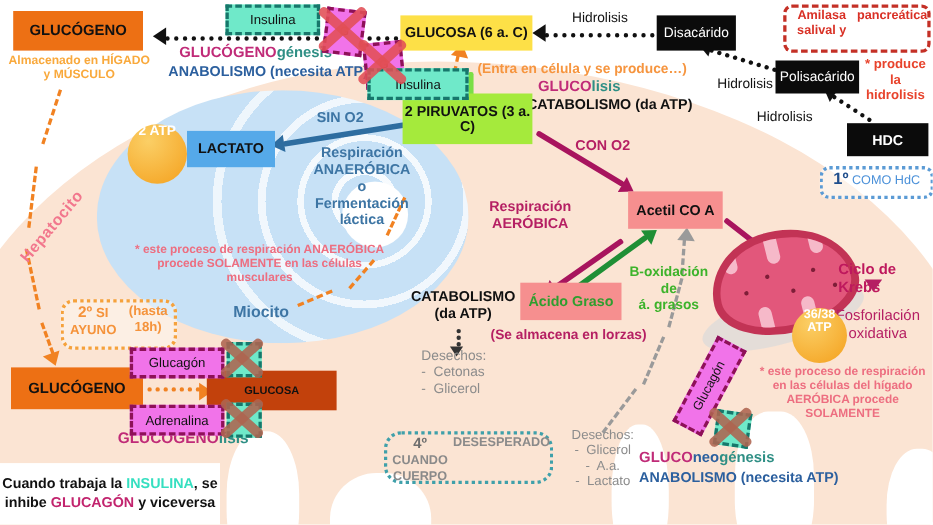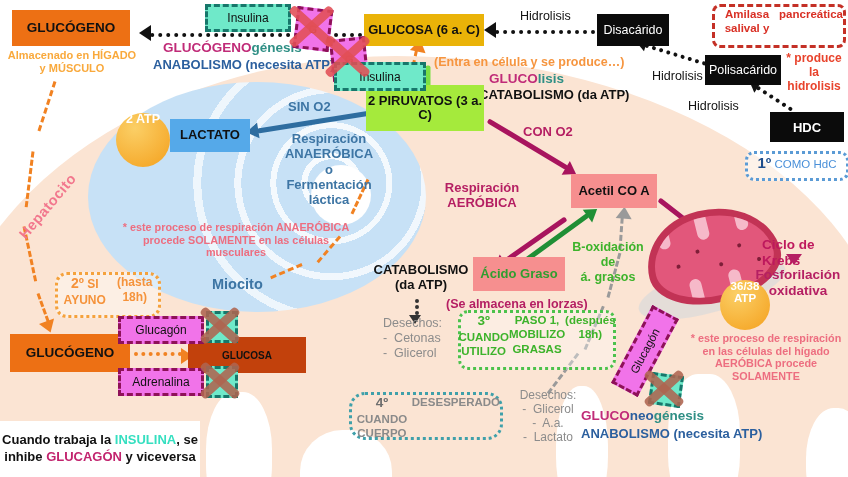--- a/index.html
+++ b/index.html
@@ -106,21 +106,21 @@
       <i></i>
     </div>
 
   <div class="lbl" style="left:163px;top:40px;font-size:13.5px;font-weight:700">
     <span style="color:#C02B78">GLUCÓGENO</span><span style="color:#2F8F85">génesis</span>
   </div>
   <div class="lbl" style="left:153px;top:57px;font-size:13px;font-weight:700;color:#2B5F9E">
     <span>ANABOLISMO (necesita ATP)</span>
   </div>
 
-  <div class="pbox" style="left:364px;top:14px;width:120px;height:32px;background:#eab308;font-size:13px">
+  <div class="pbox" style="left:364px;top:14px;width:120px;height:32px;background:#fde047;font-size:13px">
     <span>GLUCOSA (6 a. C)</span>
   </div>
 
   <div class="hormone glg" style="left:331px;top:38px;width:30px;height:36px;transform:rotate(-6deg);color:#B8333C;font-weight:700;font-size:11px">
     <span>G</span>
   </div>
   <div class="xmark" style="left:325px;top:34px;width:46px;height:46px;--xc:#E14F55">
       <i></i>
       <i></i>
     </div>
@@ -294,21 +294,21 @@
       <div class="d" style="left:86px;top:34px"></div>
       <div class="d" style="left:102px;top:52px"></div>
     </div>
   </div>
 
   <div class="lbl" style="left:762px;top:237px;font-size:13.5px;font-weight:700;color:#be185d">
     <span>Ciclo de Krebs</span>
   </div>
   <div class="tri" style="left:786px;top:254px;border-left:8px solid transparent;border-right:8px solid transparent;
               border-top:11px solid #B51F63"></div>
-  <div class="lbl ctr" style="left:748px;top:267px;width:100px;color:#B51F63;font-size:13.5px;font-weight:700">
+  <div class="lbl ctr" style="left:748px;top:279px;width:100px;color:#B51F63;font-size:13.5px;font-weight:400">
     <div>Fosforilación</div>
     <div>oxidativa</div>
   </div>
 
   <div class="atp" style="left:720px;top:280px;width:50px;height:50px;font-size:11.5px">
     <span>36/38</span>
     <span>ATP</span>
   </div>
 
   <div class="lbl ctr" style="left:686px;top:332px;width:160px;color:#ED6E80;font-size:10.8px;font-weight:600">
@@ -332,27 +332,20 @@
   <div class="lbl" style="left:446px;top:297px;font-size:12.5px;font-weight:600;color:#B51F63">
     <span>(Se almacena en lorzas)</span>
   </div>
 
   <div class="lbl" style="left:383px;top:316px;width:90px;color:#8C8C8C;font-size:12.5px">
     <div>Desechos:</div>
     <div>-&nbsp; <span>Cetonas</span></div>
     <div>-&nbsp; <span>Glicerol</span></div>
   </div>
 
-  <div class="stepbox" style="left:458px;top:310px;width:152px;height:54px;border:3px dotted #4CC24C;border-radius:10px;
-              color:#3DB32B;font-size:11.5px;font-weight:700;background:rgba(255,255,255,.35)">
-    <div><b style="font-size:13.5px">3º</b>
-         <span>CUANDO UTILIZO</span></div>
-    <div>PASO 1, MOBILIZO GRASAS</div>
-    <div>(después 18h)</div>
-  </div>
 
   <div class="arr dashed" style="left:548px;top:392px;width:50px;--c:#9A9A9A;transform:rotate(-53deg)"></div>
   <div class="arr dashed" style="left:585px;top:348px;width:47px;--c:#9A9A9A;transform:rotate(-67deg)"></div>
   <div class="arr dashed" style="left:608px;top:296px;width:46px;--c:#9A9A9A;transform:rotate(-75deg)"></div>
   <div class="arr dashed" style="left:620px;top:248px;width:32px;--c:#9A9A9A;transform:rotate(-86deg)">
     <span class="head"></span>
   </div>
 
   <div class="hormone glg" style="left:601px;top:336px;width:82px;height:24px;transform:rotate(-62deg);font-size:11.5px">
     <span>Glucagón</span>
@@ -393,20 +386,23 @@
   <div class="xmark" style="left:200px;top:307px;width:40px;height:38px;--xc:#AE6450">
       <i></i>
       <i></i>
     </div>
   <div class="hormone ins" style="left:206px;top:366px;width:26px;height:26px"></div>
   <div class="xmark" style="left:200px;top:362px;width:40px;height:38px;--xc:#AE6450">
       <i></i>
       <i></i>
     </div>
 
+  <div class="lbl" style="left:107px;top:390px;font-size:14px;font-weight:700">
+    <span style="color:#C02B78">GLUCÓGENO</span><span style="color:#2F8F85">lisis</span>
+  </div>
 
   <div class="notebox" style="left:0px;top:421px;width:200px;height:56px">
     <div class="ctr" style="font-size:13px;font-weight:700;line-height:1.3">
       <div><span>Cuando trabaja la </span><span style="color:#35DFC0">INSULINA</span><span>, se</span></div>
       <div><span>inhibe </span><span style="color:#C2246E">GLUCAGÓN</span><span> y viceversa</span></div>
     </div>
   </div>
 
   <div class="stepbox" style="left:349px;top:392px;width:148px;height:42px;border:3px dotted #3FA0AA;border-radius:16px;
               color:#8A8A8A;font-size:11.5px;font-weight:600">

